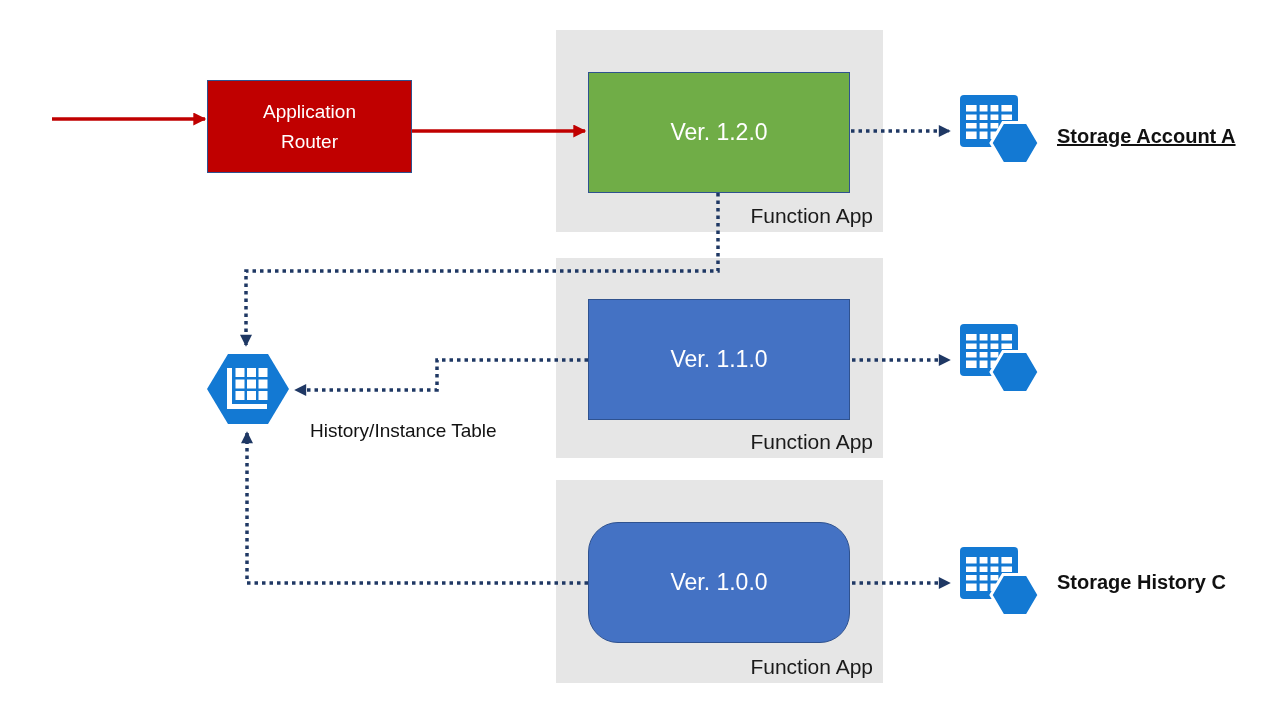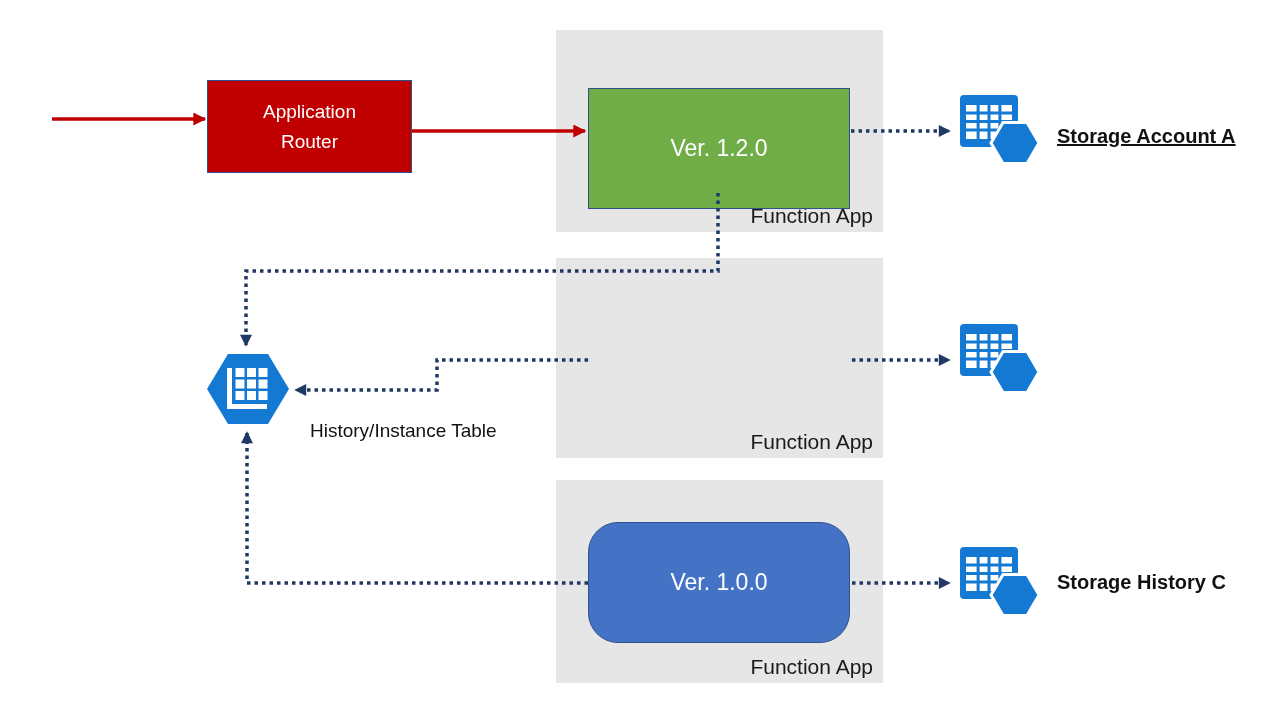--- a/index.html
+++ b/index.html
@@ -32,21 +32,21 @@
     width: 262px;
     height: 121px;
     border: 1.5px solid #2F528F;
     box-sizing: border-box;
     display: flex;
     align-items: center;
     justify-content: center;
     color: #ffffff;
     font-size: 23px;
   }
-  .ver-1 { left: 588px; top: 72px; margin-top: 16px; }
+  .ver-1 { left: 588px; top: 72px; }
   .ver-2 { left: 588px; top: 299px; }
   .ver-3 { left: 588px; top: 522px; border-radius: 30px; }
   .router-box {
     position: absolute;
     left: 207px; top: 80px;
     width: 205px; height: 93px;
     border: 1.5px solid #2F528F;
     box-sizing: border-box;
     display: flex;
     align-items: center;
@@ -104,20 +104,23 @@
   <div class="panel panel-3" style="background-color: rgb(230, 230, 230);">
     <div class="fa-label">Function App</div>
   </div>
 
   <div class="router-box" style="background-color: rgb(192, 0, 0);">
     <div class="inner">Application Router</div>
   </div>
 
   <div class="ver-box ver-1" style="background-color: rgb(112, 173, 71);">
     <span>Ver. 1.2.0</span>
+  </div>
+  <div class="ver-box ver-2" style="background-color: rgb(68, 114, 196);">
+    <span>Ver. 1.1.0</span>
   </div>
   <div class="ver-box ver-3" style="background-color: rgb(68, 114, 196);">
     <span>Ver. 1.0.0</span>
   </div>
 
   <div class="storage-icon sto-a">
     <svg viewBox="0 0 82 76" width="82" height="76">
       <rect x="2" y="2" width="58" height="52" rx="4" fill="#1379D3"></rect>
       <rect x="8" y="12" width="46" height="34" fill="#ffffff"></rect>
       <rect x="8" y="18.5" width="46" height="3" fill="#1379D3"></rect>

